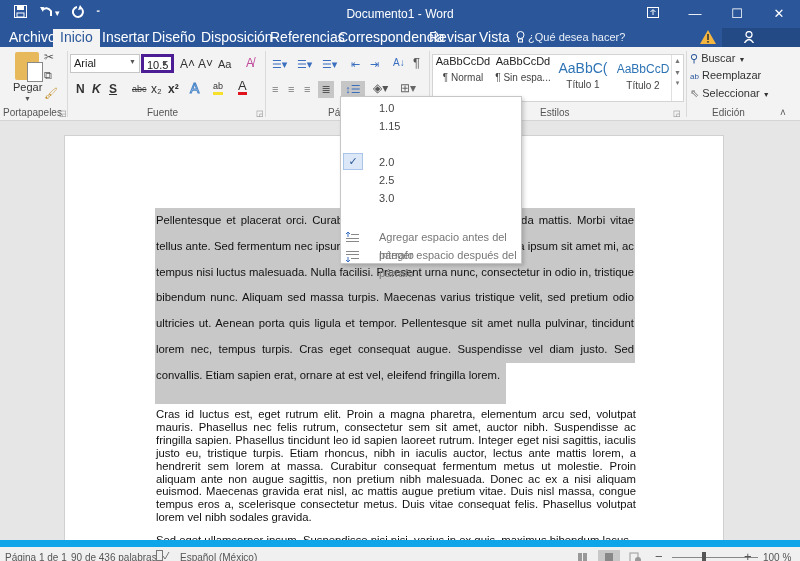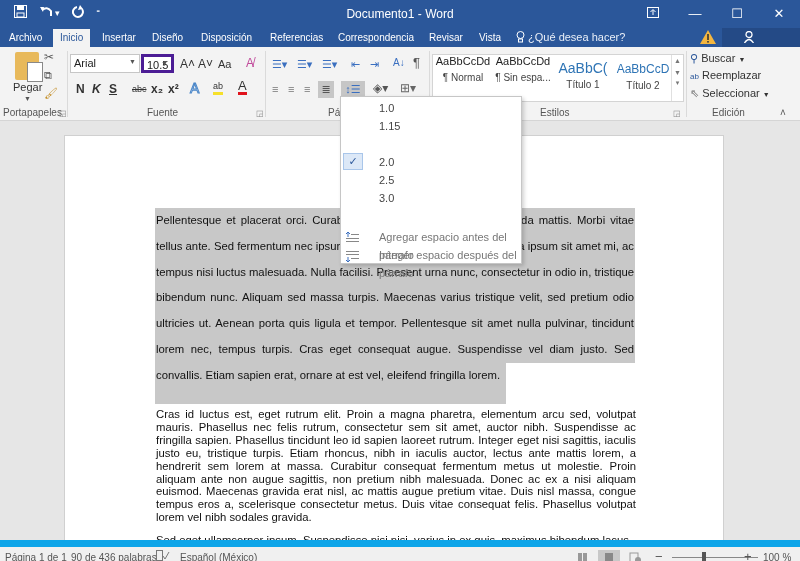--- a/index.html
+++ b/index.html
@@ -9,21 +9,21 @@
   
   .titlebar { position: absolute; left: 0; top: 0; width: 800px; height: 28px; background: #2b579a; color: #fff; }
   .qat { position: absolute; left: 14px; top: 5px; display: flex; align-items: center; gap: 12px; font-size: 14px; }
   .qat span { color: #fff; }
   .title-text { position: absolute; left: 0; right: 0; top: 7px; text-align: center; font-size: 12px; }
   .win-ctrls { position: absolute; right: 0; top: 0; height: 28px; display: flex; }
   .win-ctrls div { width: 42px; height: 28px; text-align: center; line-height: 28px; font-size: 13px; color: #fff; }
 
   
   .tabsbar { position: absolute; left: 0; top: 28px; width: 800px; height: 19px; background: #2b579a; }
-  .tab { position: absolute; top: 1px; height: 18px; line-height: 17px; color: #fff; font-size: 10px; padding: 0 6px; }
+  .tab { position: absolute; top: 1px; height: 18px; line-height: 17px; color: #fff; font-size: 14px; padding: 0 6px; }
   .tab.active { background: #f3f3f3; color: #2b579a; }
   .tell { position: absolute; left: 516px; top: 1px; color: #e8eef7; font-size: 11px; line-height: 17px; }
   .warn { position: absolute; left: 700px; top: 2px; width: 16px; height: 14px; }
   .share { position: absolute; left: 722px; top: 0px; height: 19px; width: 78px; background: #244a86; color: #fff; font-size: 11px; line-height: 19px; padding-left: 22px; }
 
   
   .ribbon { position: absolute; left: 0; top: 47px; width: 800px; height: 74px; background: #f3f3f3; border-bottom: 1px solid #d5d5d5; }
   .group-label { position: absolute; top: 60px; font-size: 10px; color: #555; }
   .group-sep { position: absolute; top: 4px; width: 1px; height: 66px; background: #dadada; }
   .launcher { position: absolute; top: 62px; font-size: 8px; color: #888; }
@@ -170,21 +170,21 @@
     <span>10.5</span><span class="dd">▼</span>
   </div>
   <div class="rb-btn" style="left:180px;top:9px">A˄</div>
   <div class="rb-btn" style="left:198px;top:9px">A˅</div>
   <div class="rb-btn" style="left:218px;top:9px;font-size:11px">Aa</div>
   <div class="rb-btn" style="left:246px;top:8px;color:#c04a9a">A̸</div>
   <div class="rb-btn" style="left:76px;top:34px;font-weight:bold">N</div>
   <div class="rb-btn" style="left:92px;top:34px;font-weight:bold;font-style:italic">K</div>
   <div class="rb-btn" style="left:109px;top:34px;font-weight:bold;text-decoration:underline">S</div>
   <div class="rb-btn" style="left:132px;top:34px;font-size:9px;text-decoration:line-through">abc</div>
-  <div class="rb-btn" style="left:151px;top:34px;font-weight:bold">x₂</div>
+  <div class="rb-btn" style="left:151px;top:34px;font-weight:normal">x₂</div>
   <div class="rb-btn" style="left:168px;top:34px;font-weight:bold">x²</div>
   <div class="rb-btn" style="left:190px;top:33px;font-size:14px;color:#fff;-webkit-text-stroke:1px #4a86c8">A</div>
   <div class="rb-btn" style="left:213px;top:33px;font-size:9px;border-bottom:3px solid #f6e02a;line-height:12px">ab</div>
   <div class="rb-btn" style="left:238px;top:32px;font-size:13px;border-bottom:3px solid #e0121b;line-height:13px">A</div>
   <div class="group-label" style="left:147px">Fuente</div>
   <div class="launcher" style="left:256px">◲</div>
   <div class="group-sep" style="left:265px"></div>
 
   <div class="rb-btn" style="left:272px;top:9px;font-size:11px;color:#3a6fc0">☰▾</div>
   <div class="rb-btn" style="left:297px;top:9px;font-size:11px;color:#3a6fc0">☰▾</div>

